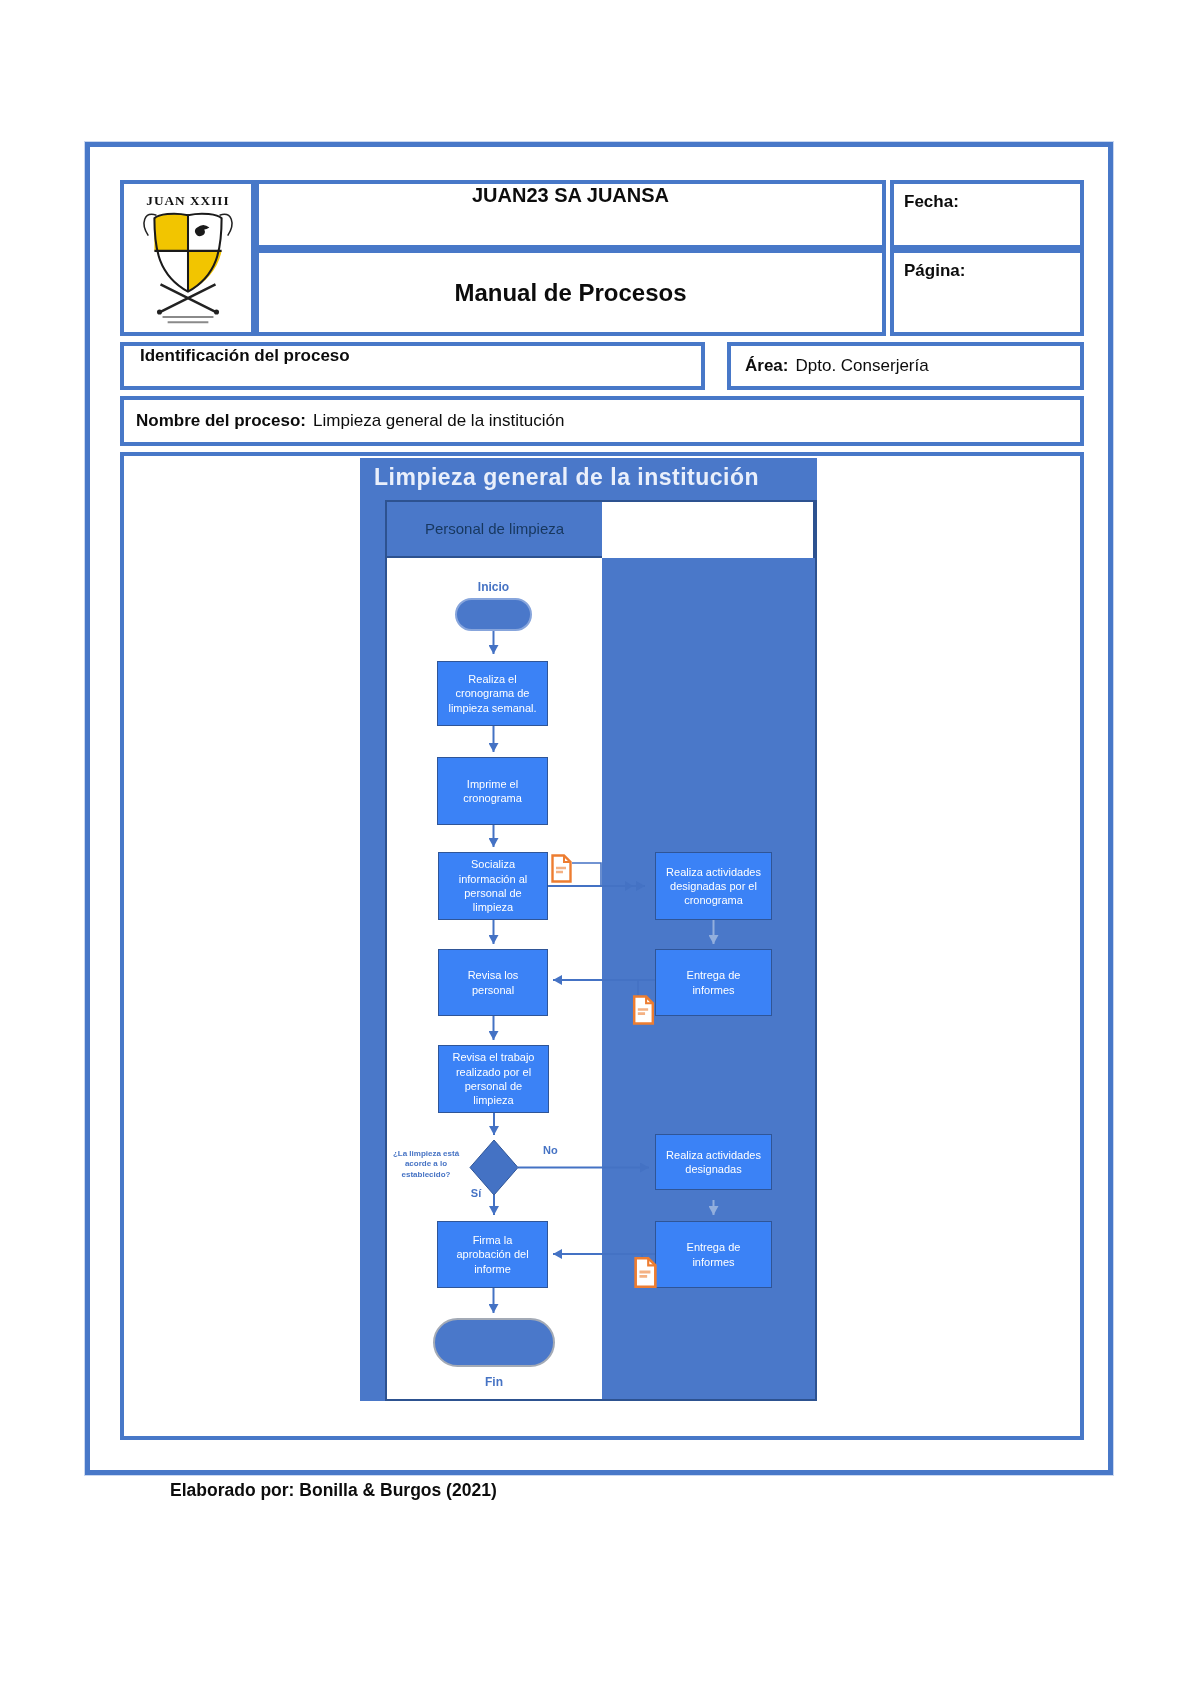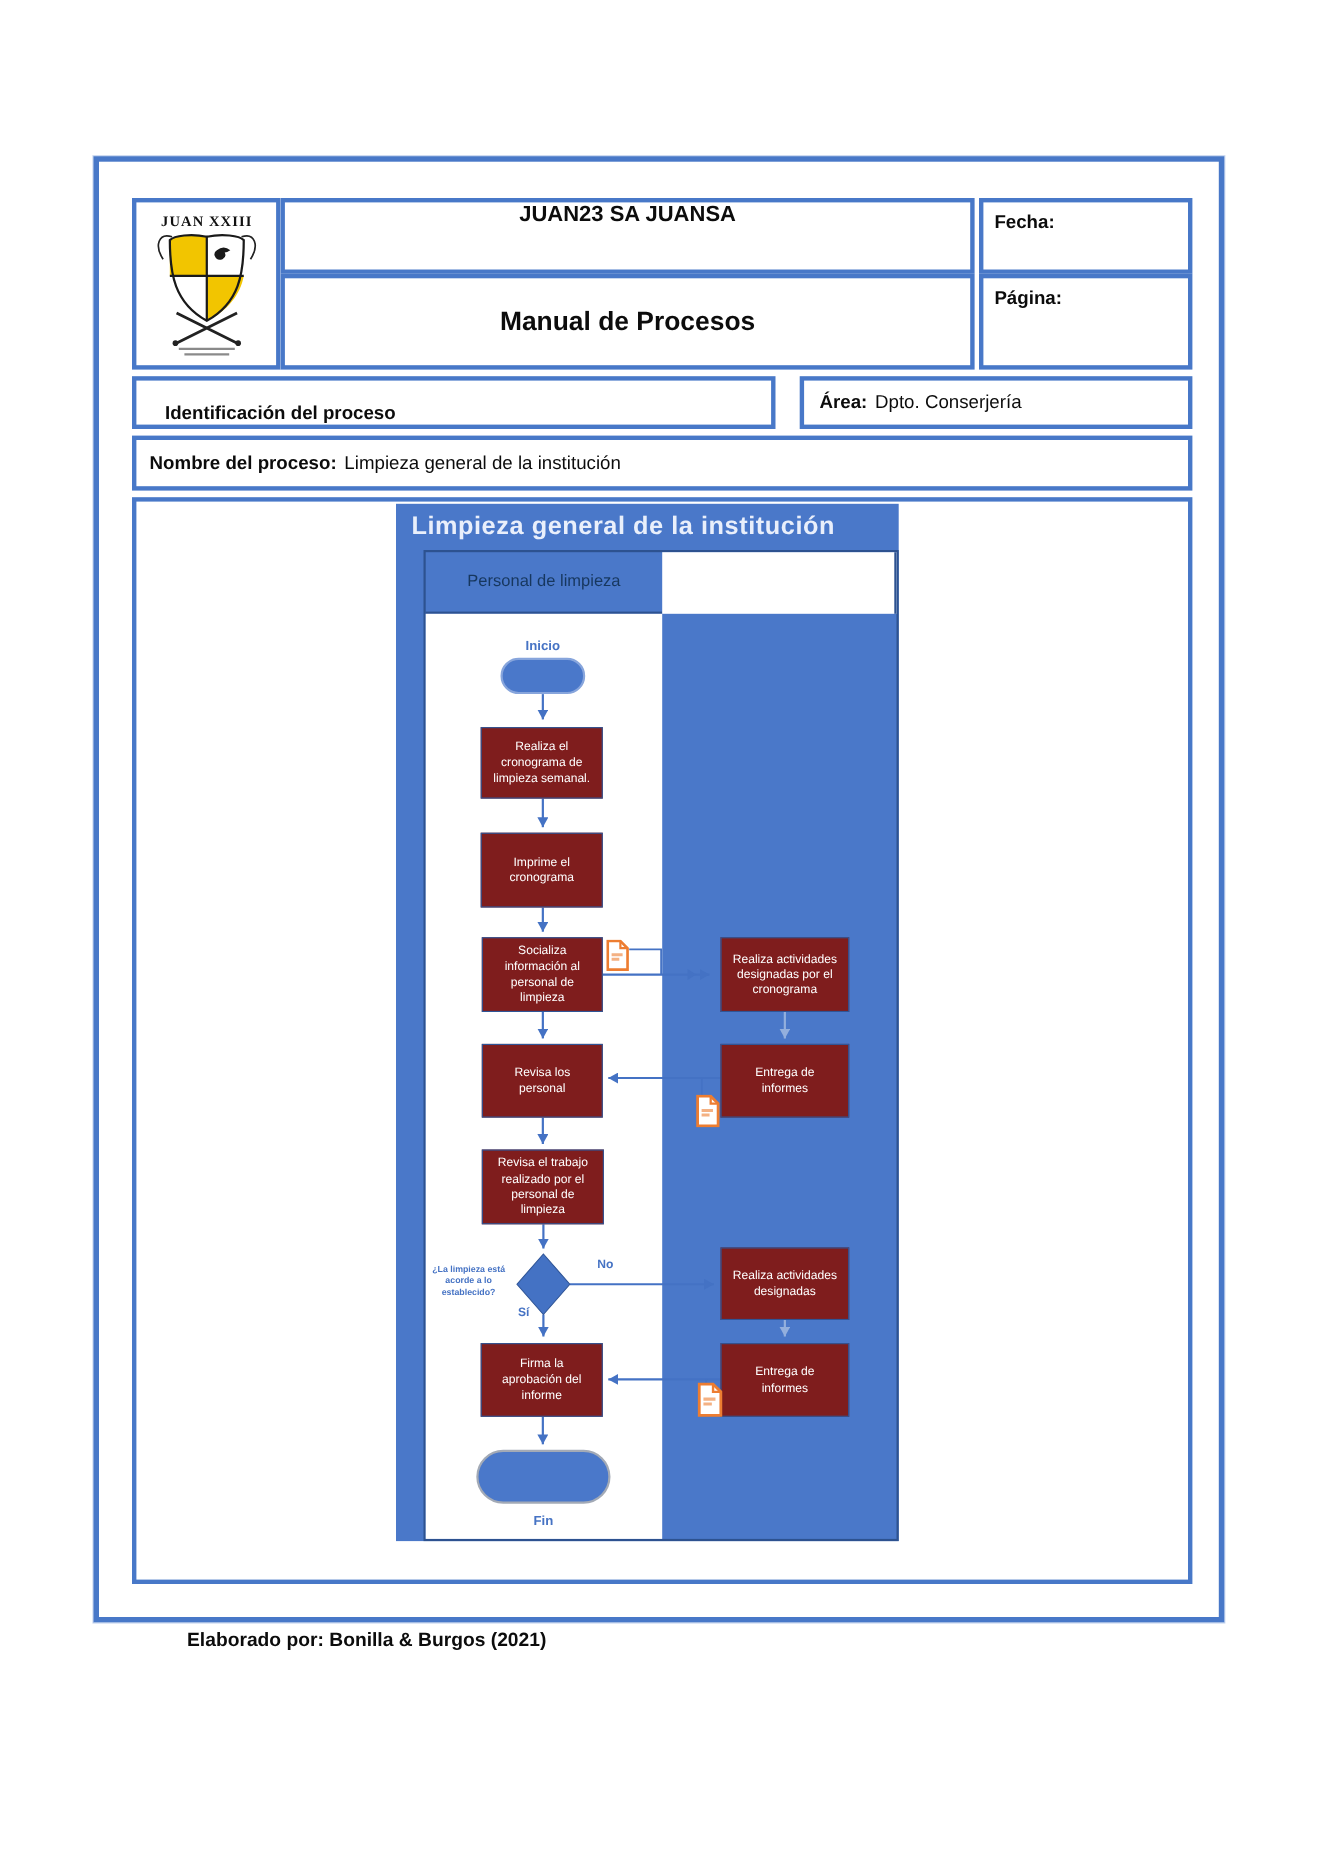--- a/index.html
+++ b/index.html
@@ -21,21 +21,21 @@
   
   .cell {
     position: absolute; background: #fff;
     border: 4px solid #4878c8;
   }
   .logo-cell     { left: 120px; top: 180px; width: 135px; height: 156px; display:flex; align-items:center; justify-content:center; }
   .company-cell  { left: 255px; top: 180px; width: 631px; height: 69px;  display:flex; align-items:flex-start; justify-content:center; }
   .fecha-cell    { left: 890px; top: 180px; width: 194px; height: 69px;  padding: 8px 10px; }
   .manual-cell   { left: 255px; top: 249px; width: 631px; height: 87px;  display:flex; align-items:center; justify-content:center; }
   .pagina-cell   { left: 890px; top: 249px; width: 194px; height: 87px;  padding: 8px 10px; }
-  .ident-cell    { left: 120px; top: 342px; width: 585px; height: 48px;  display:flex; align-items:flex-end; padding-left: 26px; }
+  .ident-cell    { left: 120px; top: 342px; width: 585px; height: 48px;  display:flex; align-items:flex-start; padding-left: 16px; }
   .area-cell     { left: 727px; top: 342px; width: 357px; height: 48px;  display:flex; align-items:center; padding-left: 14px; }
   .nombre-cell   { left: 120px; top: 396px; width: 964px; height: 50px;  display:flex; align-items:center; padding-left: 12px; }
   .content-box   { left: 120px; top: 452px; width: 964px; height: 988px; }
 
   .company-title { font-size: 20px; font-weight: bold; color: #0c0c0c; }
   .doc-title     { font-size: 24px; font-weight: bold; color: #0c0c0c; }
   .field-label   { font-size: 17px; font-weight: bold; color: #0c0c0c; }
   .field-value   { font-size: 17px; color: #0c0c0c; margin-left: 7px; }
 
   
@@ -62,21 +62,21 @@
     color: #17375e; font-size: 15px; line-height: 1.25;
     display: flex; align-items: center; justify-content: center;
     text-align: center; padding: 2px 10px;
   }
   .lane-hd.first, .lane-bd.first { border-right: 2px solid #2d5290; }
   .lane-bd { background: #fff; }
 
   .flow-svg { position: absolute; left: 0; top: 0; width: 457px; height: 943px; pointer-events: none; }
 
   .node {
-    position: absolute; background: #7f1d1d; border: 1px solid #2f5597;
+    position: absolute; background: #3b82f6; border: 1px solid #2f5597;
     color: #fff; font-size: 11px; line-height: 1.3; text-align: center;
     display: flex; align-items: center; justify-content: center;
     padding: 4px 8px;
   }
   .oval {
     position: absolute; background: #4a78ca;
   }
   .start-oval { left: 95px; top: 140px; width: 77px; height: 33px; border-radius: 17px; border: 2px solid #87a5dc; }
   .fin-oval   { left: 73px; top: 860px; width: 122px; height: 49px; border-radius: 25px; border: 2px solid #a3aab6; }
 
@@ -88,21 +88,21 @@
   .lbl-si     { left: 101px; top: 729px; width: 30px;  font-size: 11px; text-align: center; }
 
   .b1 { left: 77px; top: 203px; width: 111px; height: 65px; }
   .b2 { left: 77px; top: 299px; width: 111px; height: 68px; }
   .b3 { left: 78px; top: 394px; width: 110px; height: 68px; }
   .b4 { left: 78px; top: 491px; width: 110px; height: 67px; }
   .b5 { left: 78px; top: 587px; width: 111px; height: 68px; }
   .b6 { left: 77px; top: 763px; width: 111px; height: 67px; }
   .r1 { left: 295px; top: 394px; width: 117px; height: 68px; }
   .r2 { left: 295px; top: 491px; width: 117px; height: 67px; }
-  .r3 { left: 295px; top: 676px; width: 117px; height: 66px; }
+  .r3 { left: 295px; top: 676px; width: 117px; height: 56px; }
   .r4 { left: 295px; top: 763px; width: 117px; height: 67px; }
 
   .doc-icon { position: absolute; }
   .icon1 { left: 191px; top: 396px; width: 21px; height: 29px; }
   .icon2 { left: 272px; top: 537px; width: 23px; height: 30px; }
   .icon3 { left: 274px; top: 798px; width: 23px; height: 33px; }
 
   .footer-note {
     position: absolute; left: 170px; top: 1480px;
     font-size: 17.5px; font-weight: bold; color: #0c0c0c;

